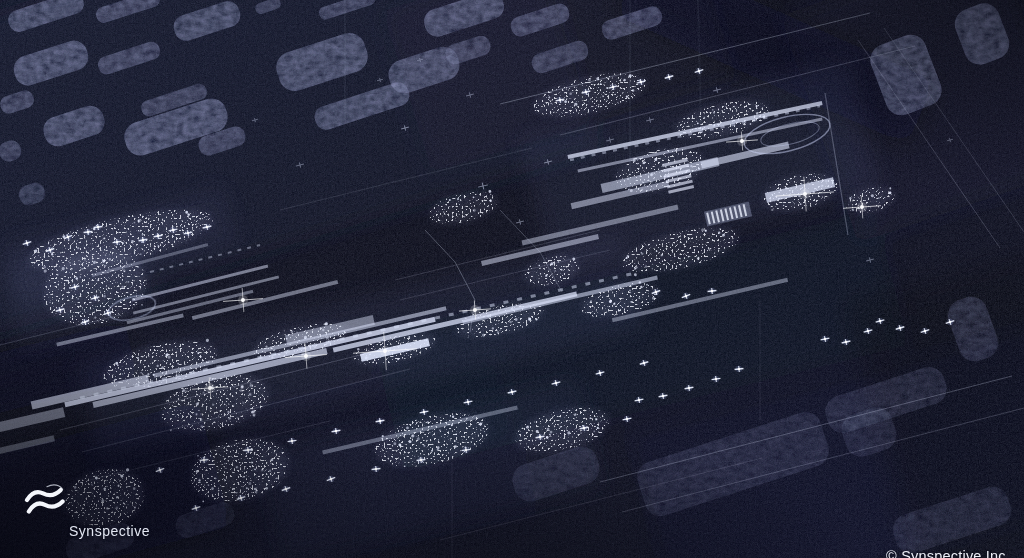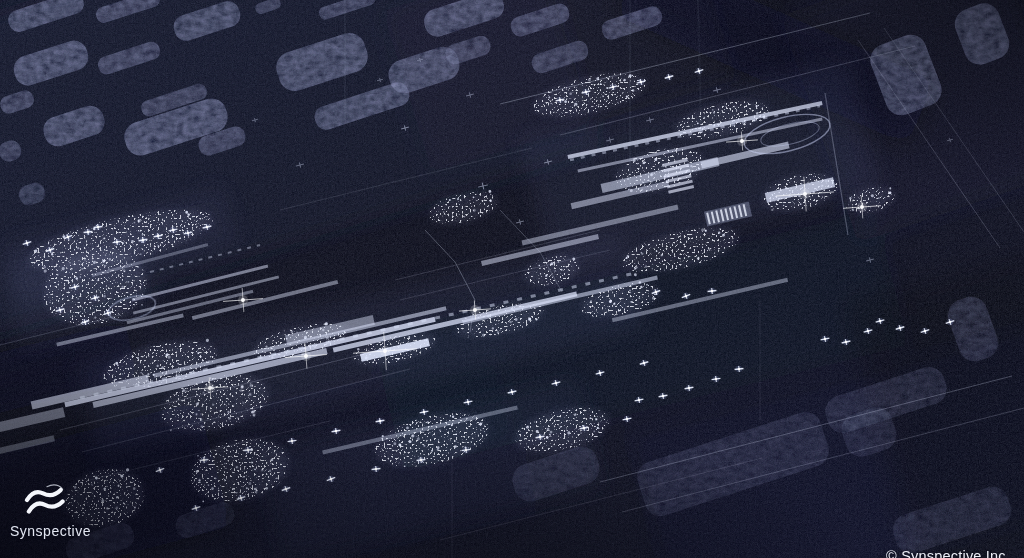--- a/index.html
+++ b/index.html
@@ -8,21 +8,21 @@
   .stage svg.scene{position:absolute;left:0;top:0;}
   .vignette{position:absolute;left:0;top:0;width:1024px;height:558px;pointer-events:none;
     background:
       radial-gradient(55% 60% at 0% 100%, rgba(3,4,10,.60), transparent 70%),
       radial-gradient(42% 48% at 100% 0%, rgba(3,4,10,.38), transparent 72%),
       radial-gradient(50% 40% at 50% 108%, rgba(3,4,10,.45), transparent 75%),
       radial-gradient(135% 135% at 40% 42%, transparent 58%, rgba(3,4,10,.42) 100%);}
   .logo{position:absolute;left:10px;top:482px;width:140px;color:#e8ebf4;}
   .logo-mark{display:block;margin-left:14px;width:42px;height:40px;}
   .logo-text{font-size:14px;font-weight:400;letter-spacing:.5px;margin-top:1px;
-             color:#e3e7f2;text-shadow:0 0 3px rgba(10,12,25,.8);}
+             color:#e3e7f2;text-shadow:0 0 3px rgba(10,12,25,.8);text-align:right;}
   .copyright{position:absolute;right:14px;top:548px;font-size:14.5px;color:#eceef6;
              letter-spacing:.2px;text-shadow:0 0 3px rgba(10,12,25,.8);}
 </style>
 </head>
 <body>
 
 <div class="stage">
 
   <svg class="scene" width="1024" height="558" viewBox="0 0 1024 558">
     <defs>

